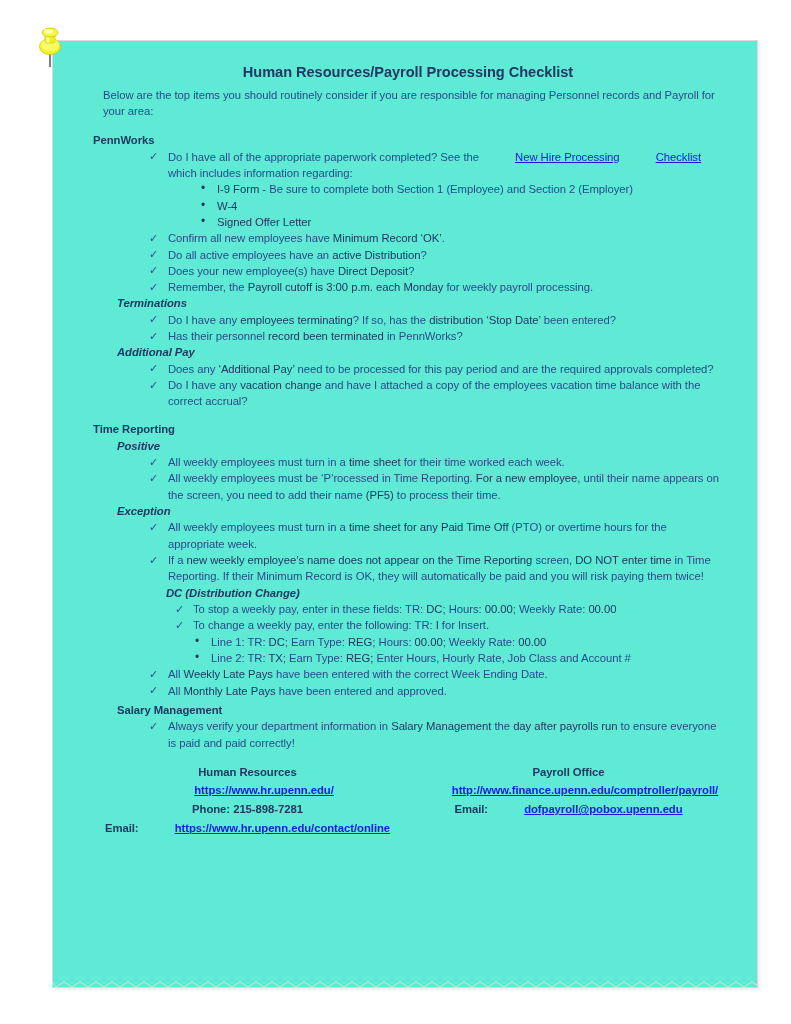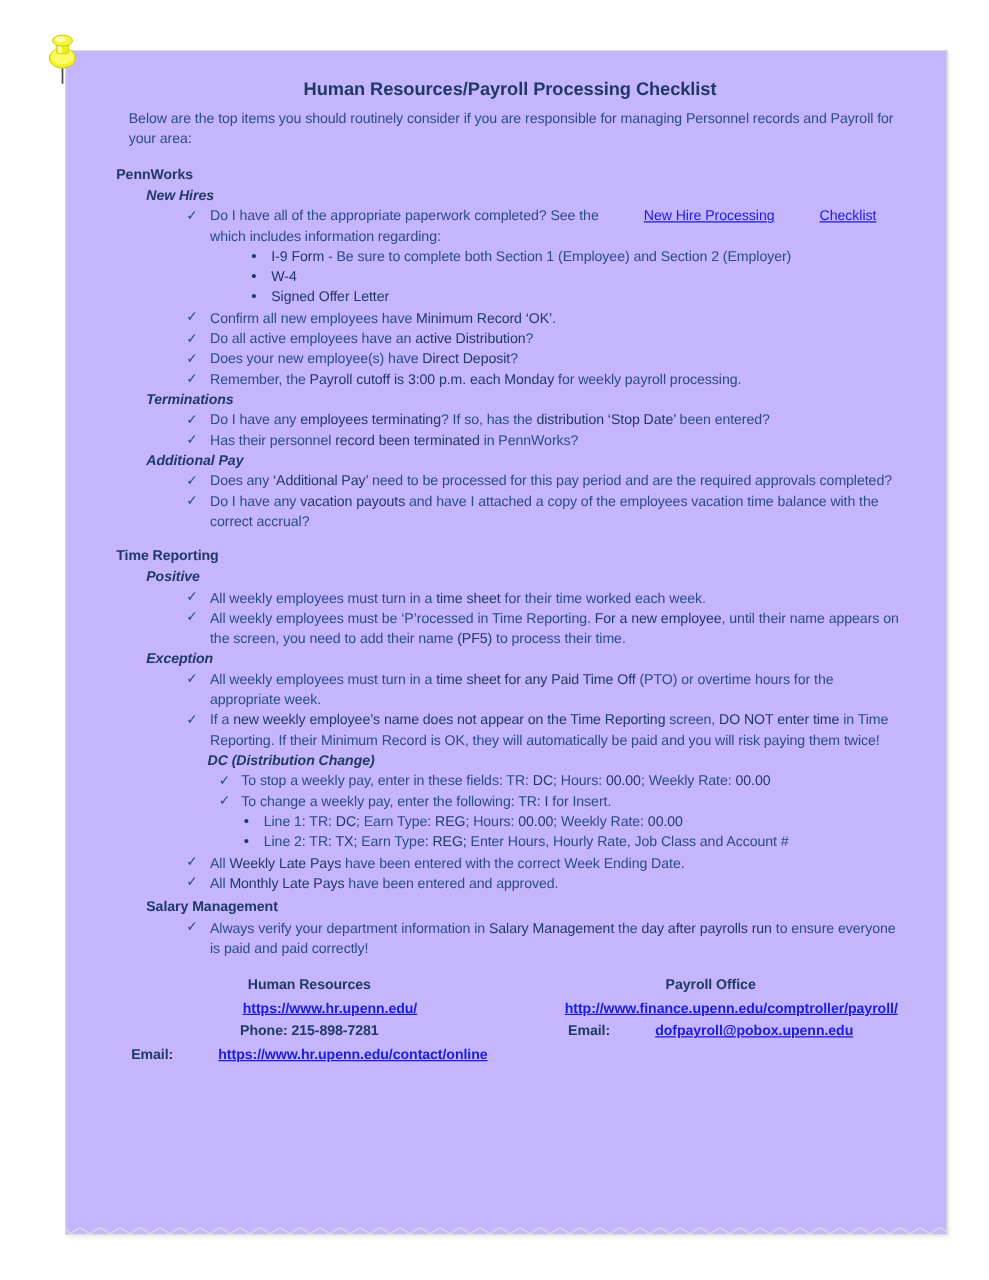--- a/index.html
+++ b/index.html
@@ -12,21 +12,21 @@
     position: relative;
     font-family: "Liberation Sans", sans-serif;
     overflow: hidden;
   }
 
   
   #page-sheet {
     position: absolute;
     left: 52px; top: 40px;
     width: 706px; height: 948px;
-    background: #c4b5fd;
+    background: #5eead4;
     border: 1px solid #d9d9d9;
     box-shadow: 2px 2px 3px rgba(0,0,0,0.07);
   }
   
   #torn-edge {
     position: absolute;
     left: 52px; top: 981px;
     width: 707px; height: 14px;
     overflow: hidden;
   }
@@ -164,21 +164,20 @@
 <div id="page-sheet">
 
   <div class="doc">
 
     <div class="doc-title">Human Resources/Payroll Processing Checklist</div>
 
     <p class="intro">Below are the top items you should routinely consider if you are responsible for managing Personnel records and Payroll for your area:</p>
 
     <div class="h1">PennWorks</div>
 
-    <div class="h2">New Hires</div>
     <ul class="chk">
       <li>
         <span class="mk">✓</span>
         <span>Do I have all of the appropriate paperwork completed?  See the </span><a class="lnk" href="#">New Hire Processing</a>
         <a class="lnk" href="#">Checklist </a><span>which includes information regarding:</span>
       </li>
     </ul>
     <ul class="dot">
       <li>
         <span class="mk">•</span>
@@ -225,21 +224,21 @@
     </ul>
 
     <div class="h2">Additional Pay</div>
     <ul class="chk">
       <li>
         <span class="mk">✓</span>
         <span>Does any </span><b>‘Additional Pay’</b><span> need to be processed for this pay period and are the required approvals completed?</span>
       </li>
       <li>
         <span class="mk">✓</span>
-        <span>Do I have any </span><b>vacation payouts</b><span> and have I attached a copy of the employees vacation time balance with the correct accrual?</span>
+        <span>Do I have any </span><b>vacation change</b><span> and have I attached a copy of the employees vacation time balance with the correct accrual?</span>
       </li>
     </ul>
 
     <div class="gap-md"></div>
 
     <div class="h1">Time Reporting</div>
 
     <div class="h2">Positive</div>
     <ul class="chk">
       <li>

